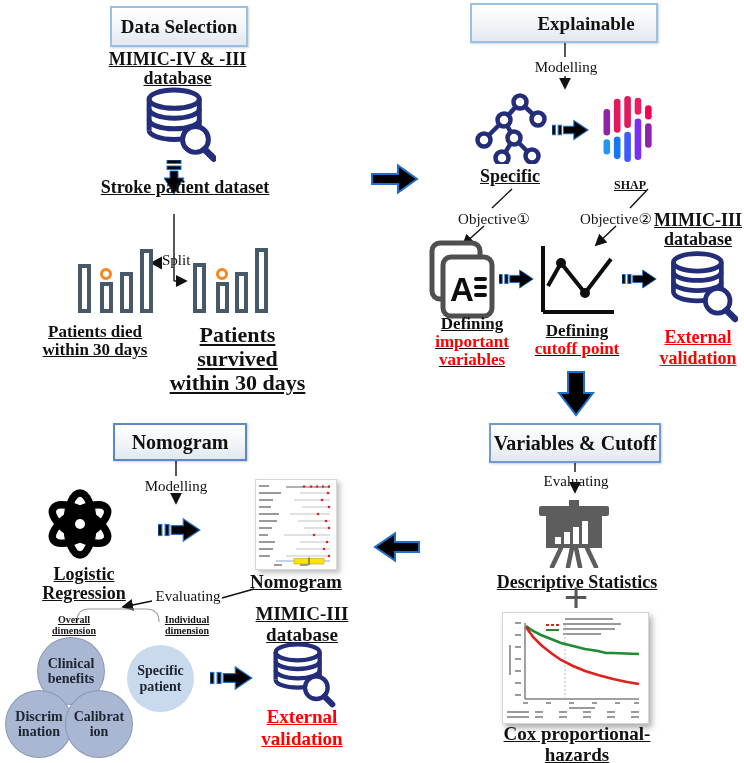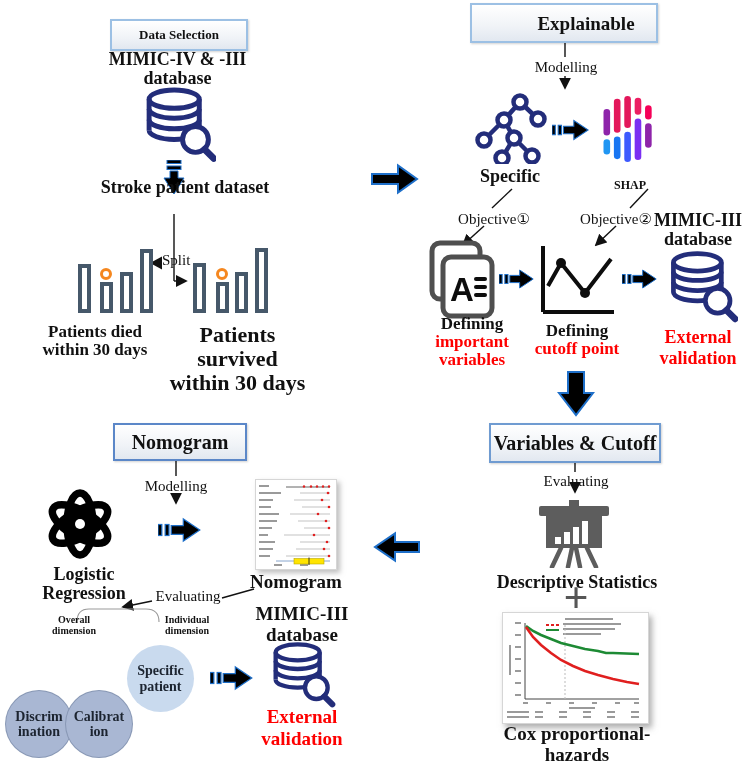--- a/index.html
+++ b/index.html
@@ -1,20 +1,20 @@
 <!DOCTYPE html>
 <html><head>
 <meta charset="utf-8">
 <style>
   html,body{margin:0;padding:0;background:#fff;}
   .canvas{position:relative;width:744px;height:763px;background:#fff;overflow:hidden;
           font-family:"Liberation Serif","DejaVu Serif",serif;color:#111;}
   .abs{position:absolute;}
   .c{text-align:center;}
-  .b{font-weight:bold;}
+  .b{font-weight:bold;text-decoration:underline;}
   .red{color:#fe0000;}
   .hbox{border:2px solid #9cc0e4;background:linear-gradient(180deg,#ffffff 0%,#f0f3f7 60%,#e2e8f0 100%);
         display:flex;flex-direction:column;align-items:center;justify-content:center;text-align:center;
         font-weight:bold;box-shadow:1px 1px 2px rgba(0,0,0,.18);box-sizing:border-box;}
   .lbl{line-height:1.08;}
   .pbar{position:absolute;box-sizing:border-box;width:13px;border:4px solid #46586a;background:#fff;}
   .pdot{position:absolute;box-sizing:border-box;width:12px;height:12px;border:3px solid #f5871f;border-radius:50%;background:#fff;}
   .circle{position:absolute;border-radius:50%;display:flex;flex-direction:column;align-items:center;justify-content:center;
           font-weight:bold;font-size:14px;line-height:1.1;color:#1c2430;text-align:center;}
   .panel{position:absolute;background:#fff;border:1px solid #d6d6d6;box-shadow:3px 4px 6px rgba(110,110,110,.55);}
@@ -58,21 +58,21 @@
         <path d="M575,487 V492" marker-end="url(#ah)"></path>
       <path d="M176,461 V476"></path>
         <path d="M176,493 V503" marker-end="url(#ah)"></path>
       <path d="M254,589 L222,598"></path>
         <path d="M152,601 L123,607" marker-end="url(#ah)"></path>
     </g>
     <polygon points="150,263 162,256.5 162,269.5" fill="#111"></polygon>
     <path d="M77,622 Q77,609 89,609 L146,609 Q159,609 159,622" stroke="#999" stroke-width="1.1" fill="none"></path>
   </svg>
 
-  <div class="abs hbox" style="left:110px;top:19px;width:138px;height:32px;font-size:13px;">
+  <div class="abs hbox" style="left:110px;top:6px;width:138px;height:41px;font-size:19px;">
     <span>Data Selection</span>
   </div>
 
   <div class="abs c b lbl" style="left:90px;top:50px;width:175px;font-size:18px;">
     <span>MIMIC-IV &amp; -III</span><br>
     <span>database</span>
   </div>
 
   <svg class="abs" style="left:140px;top:86px;" width="76" height="78" viewBox="0 0 100 102">
     <use href="#db-icon"></use>
@@ -425,20 +425,24 @@
 
   <div class="abs c b lbl" style="left:50px;top:614px;width:48px;font-size:10px;line-height:11px;">
     <span>Overall</span><br>
     <span>dimension</span>
   </div>
   <div class="abs c b lbl" style="left:132px;top:614px;width:54px;font-size:10px;line-height:11px;margin-left:28px;">
     <span>Individual</span><br>
     <span>dimension</span>
   </div>
 
+  <div class="circle" style="left:37px;top:637px;width:66px;height:66px;background:#a9b7d3;border:1px solid rgba(40,60,90,.25);z-index:1;">
+    <span>Clinical</span>
+    <span>benefits</span>
+  </div>
   <div class="circle" style="left:5px;top:690px;width:66px;height:66px;background:#a9b7d3;border:1px solid rgba(40,60,90,.25);z-index:2;">
     <span>Discrim</span>
     <span>ination</span>
   </div>
   <div class="circle" style="left:65px;top:690px;width:66px;height:66px;background:#a9b7d3;border:1px solid rgba(40,60,90,.25);z-index:2;">
     <span>Calibrat</span>
     <span>ion</span>
   </div>
   <div class="circle" style="left:127px;top:645px;width:67px;height:67px;background:#c9daee;">
     <span>Specific</span>

